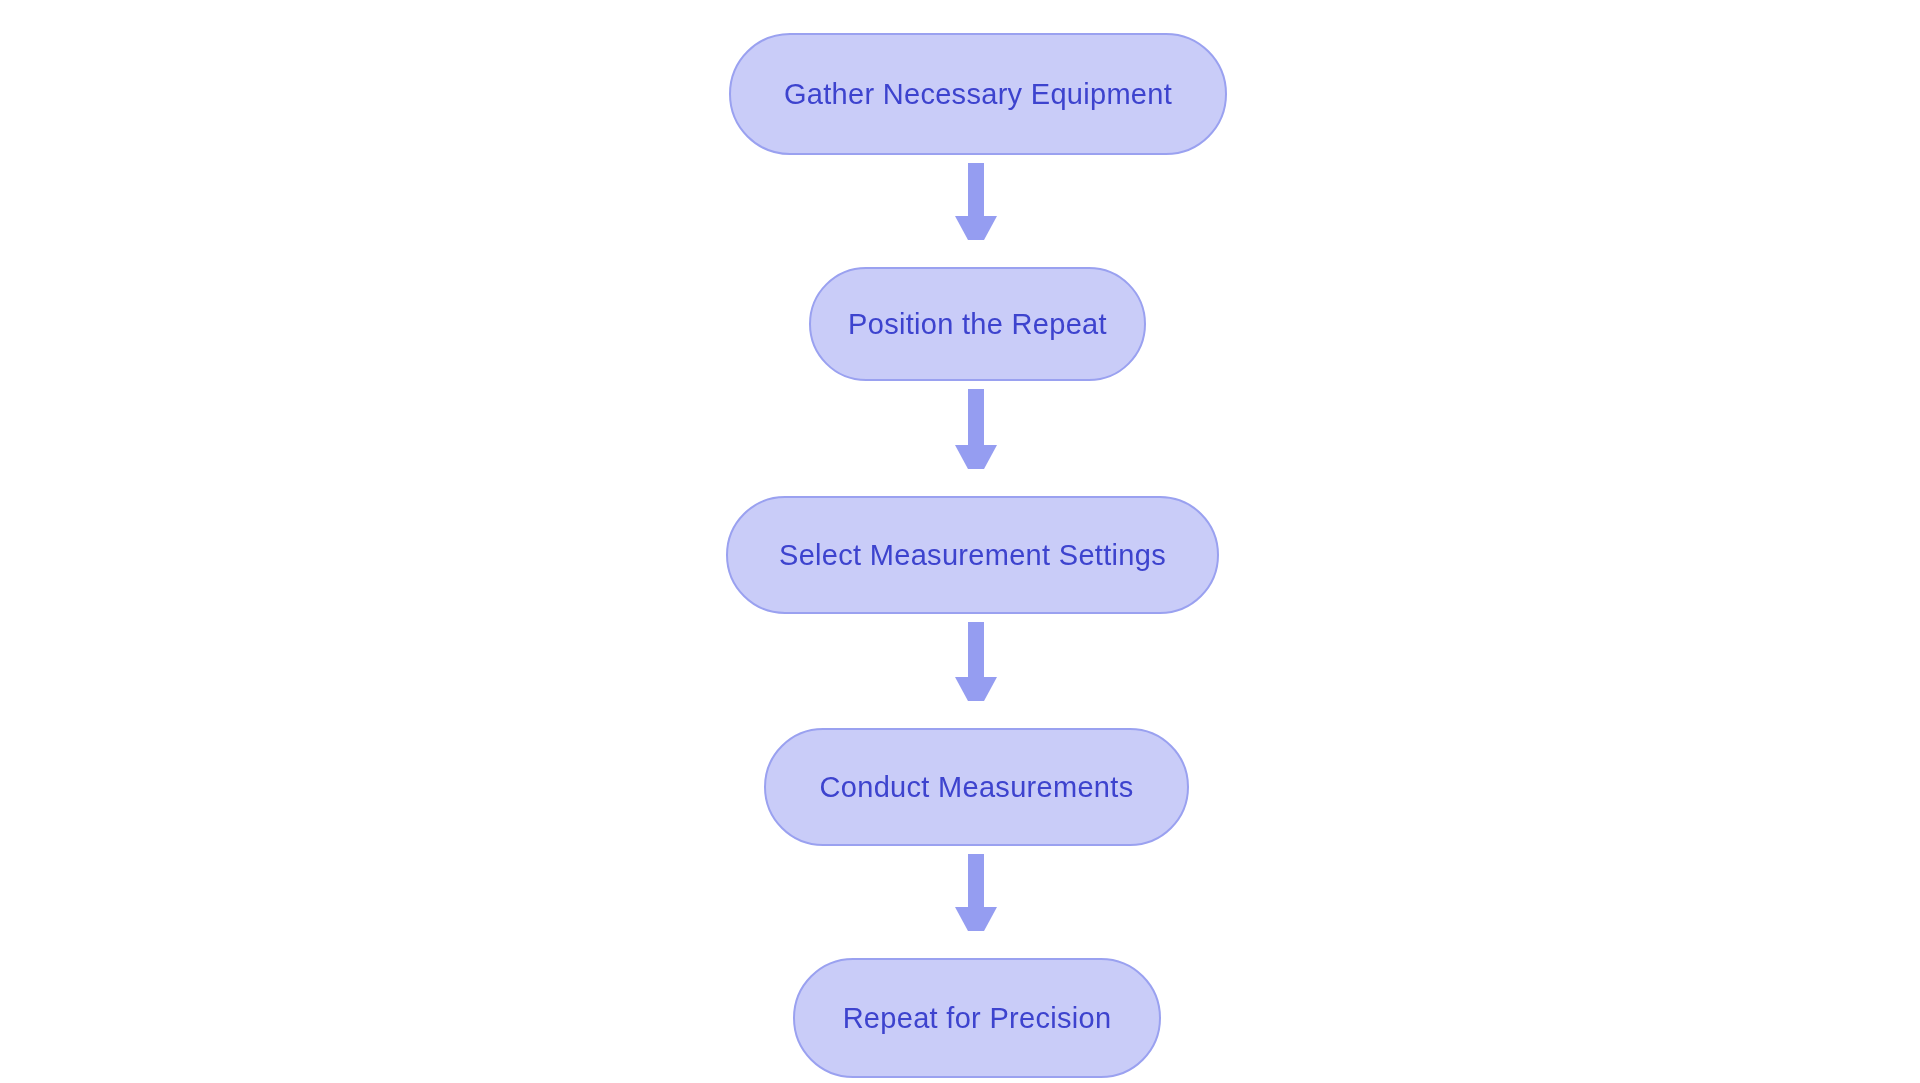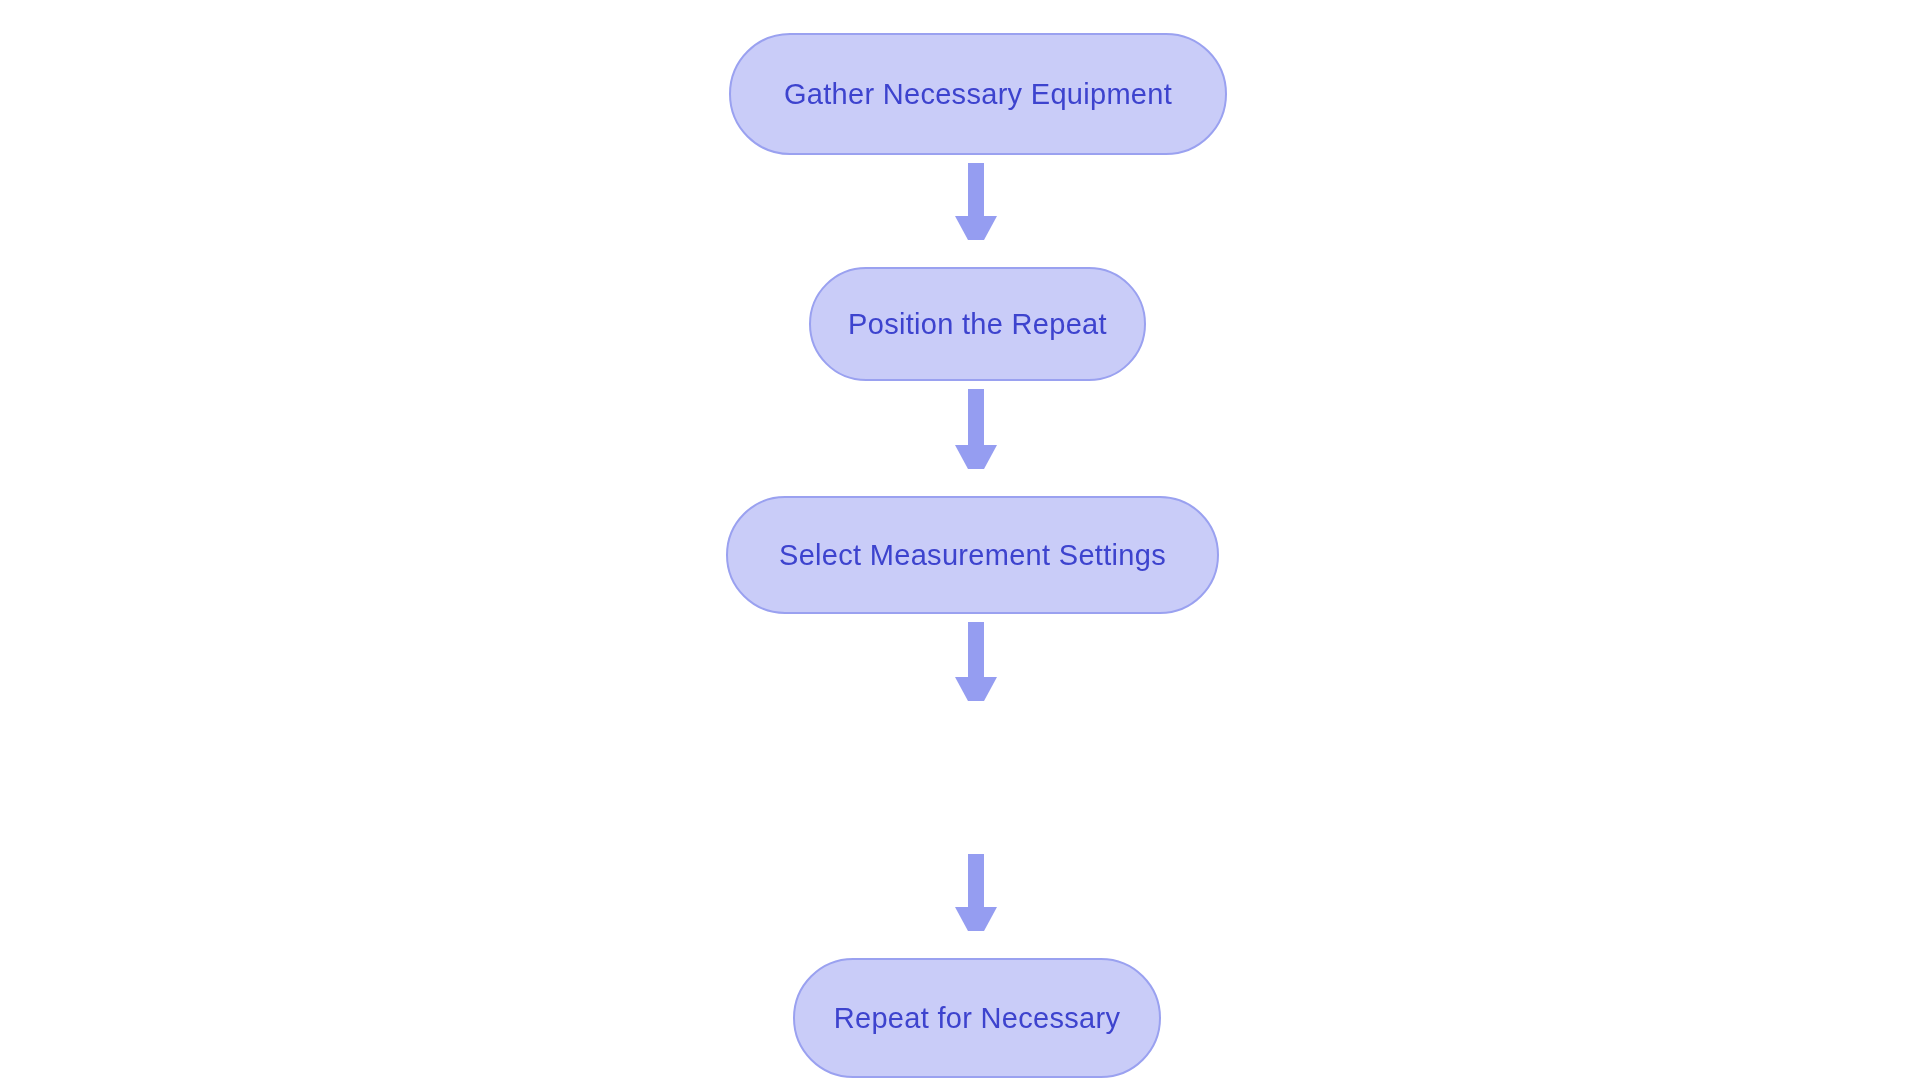--- a/index.html
+++ b/index.html
@@ -92,23 +92,26 @@
 
   <div class="node node-3">
     <span class="node-label">Select Measurement Settings</span>
   </div>
 
   <div class="arrow arrow-3">
     <div class="arrow-line"></div>
     <div class="arrow-head"></div>
   </div>
 
+  <div class="node node-4">
+    <span class="node-label">Conduct Measurements</span>
+  </div>
 
   <div class="arrow arrow-4">
     <div class="arrow-line"></div>
     <div class="arrow-head"></div>
   </div>
 
   <div class="node node-5">
-    <span class="node-label">Repeat for Necessary</span>
+    <span class="node-label">Repeat for Precision</span>
   </div>
 
 </div>
 
 </body></html>

